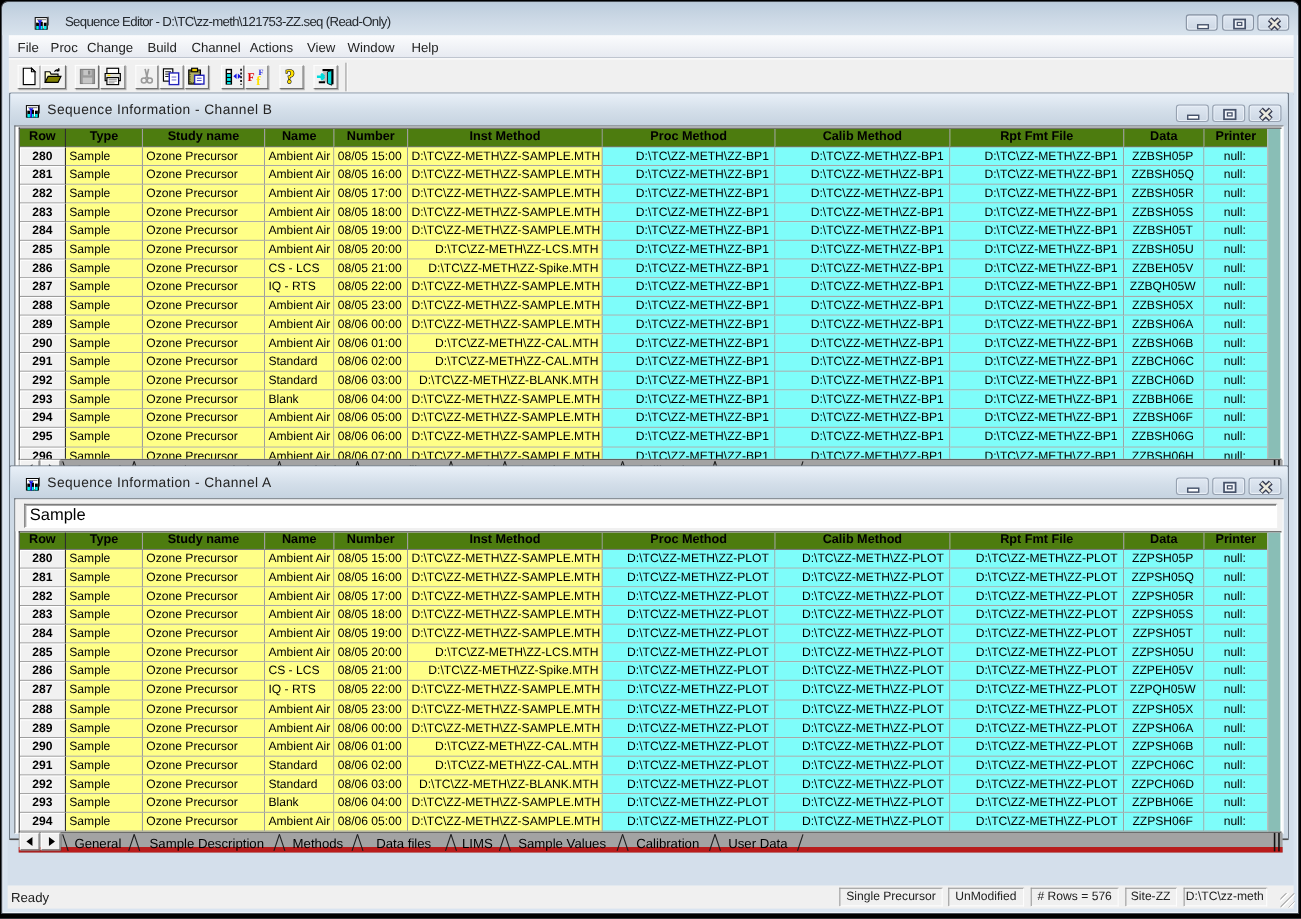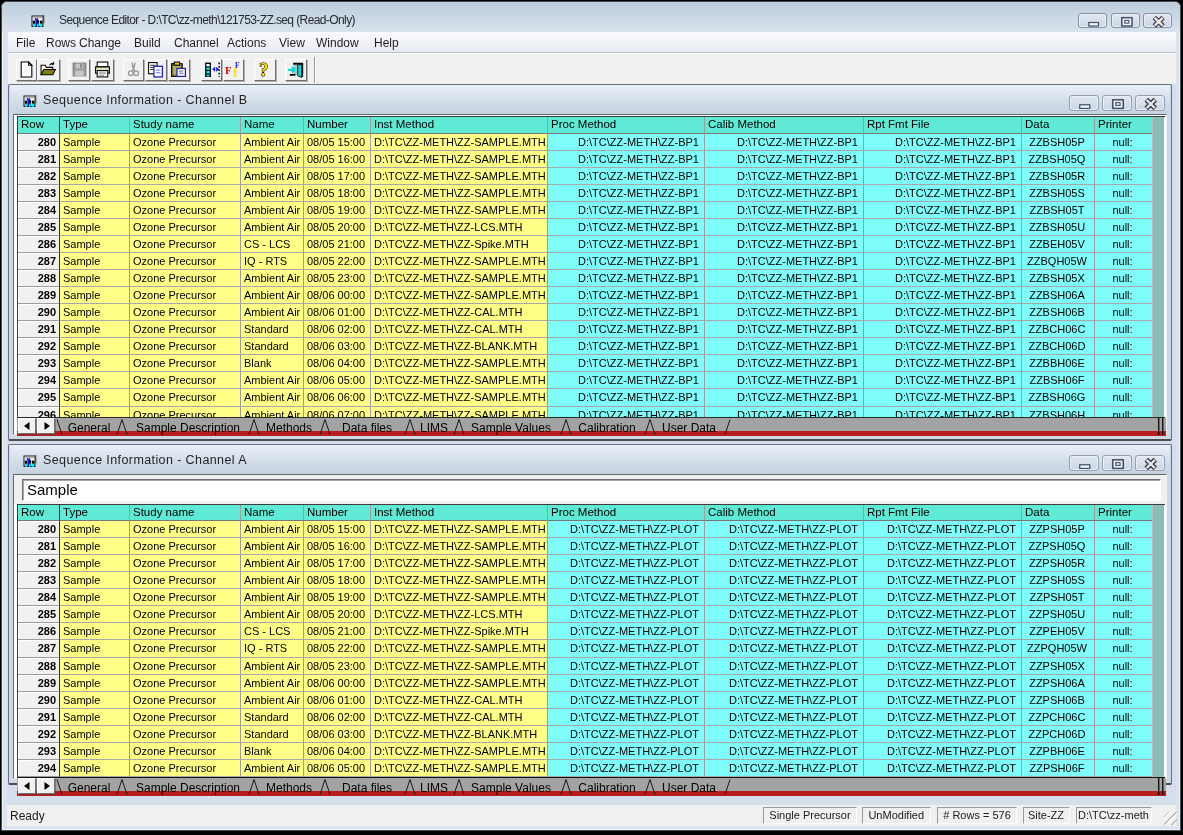--- a/index.html
+++ b/index.html
@@ -28,33 +28,33 @@
 .ctb{position:absolute;left:1px;top:0;right:1px;height:29px;background:linear-gradient(#e9f0f8,#d3dee9 55%,#c6d3e0)}
 .ctb .ico{position:absolute;left:12px;top:8px}
 .ctb .txt{position:absolute;left:33px;top:8px;font-size:12.5px;letter-spacing:.4px;color:#242424}
 .cc{position:absolute;left:4px;right:4px;top:29px;bottom:4px;background:#fff;
     border:1px solid;border-color:#5f676f #eef2f6 #eef2f6 #5f676f}
 .grid{position:absolute;left:3px;top:1px;width:1148px;overflow:hidden;
       border-top:1px solid #3c3c3c;border-left:1px solid #3c3c3c;background:#fff;
       white-space:nowrap}
 .hr,.dr{height:17.067px;white-space:nowrap;font-size:0}
 .hr{height:16.5px}
-.hr .hc{height:16.5px;line-height:14.5px;background:#5eead4;border-bottom:1px solid #777;
-        font-weight:normal;text-align:left;border-right:1px solid #9d9d9d;font-size:11.5px}
+.hr .hc{height:16.5px;line-height:14.5px;background:#4d7c0f;border-bottom:1px solid #777;
+        font-weight:bold;text-align:center;border-right:1px solid #9d9d9d;font-size:11.5px}
 span.hc,span.rn,span.y,span.b{display:inline-block;vertical-align:top;font-size:11px;height:17.067px;
         line-height:16.2px;border-right:1px solid #9d9d9d;border-bottom:1px solid #a8a8a8;
         overflow:hidden;padding:0 3px;color:#000}
-span.rn{background:#f1f1f1;font-weight:bold;text-align:right;border-right:1.6px solid #2e2e2e;
+span.rn{background:#f1f1f1;font-weight:bold;text-align:center;border-right:1.6px solid #2e2e2e;
         border-bottom:1px solid #9d9d9d;box-shadow:inset 1px 1px 0 #fff}
 .hr .c0{border-right:1.6px solid #2e2e2e}
 span.y{background:#ffff87}
 span.b{background:#7efdfa;text-align:right;padding-right:5px}
 span.bc{background:#7efdfa;text-align:center}
 .tealstrip{position:absolute;top:0;right:1px;width:12px;height:100%;background:#89beb6;border-left:1px solid #c0c0c0}
-.ra{}
+.ra{text-align:right}
 .c0{width:42px}.c1{width:70px}.c2{width:111px}.c3{width:63px}.c4{width:67px}
 .c5{width:177px}.c6{width:157px}.c7{width:159px}.c8{width:158px}.c9{width:73px}.c10{width:58px}
 .tabrow{position:absolute;left:3px;height:18px;background:#a3a3a3;white-space:nowrap;font-size:0;border-bottom:5px solid #b91c1c}
 .ab{display:inline-block;width:18px;height:16px;margin-right:1px;background:#f1f1f1;vertical-align:top;
     border:1px solid;border-color:#fdfdfd #6f6f6f #6f6f6f #fdfdfd;box-shadow:1px 1px 0 rgba(64,64,64,.4);
     text-align:center}
 .ab svg{display:block;margin:0 auto}
 .tabsvg{display:inline-block;vertical-align:top}
 #eband{position:absolute;left:0;top:0;right:0;height:28.5px;background:#f0f0f0}
 #efield{position:absolute;left:8px;top:4px;width:1139px;height:21.5px;background:#fff;
@@ -96,21 +96,21 @@
       </span>
       <span class="wb" style="left:1141.2px;top:10.5px;width:29.3px;height:15.5px">
         <svg width="29.3" height="15.5" viewBox="0 0 29 16">
           <path d="M10 3.6 L19 12.4 M19 3.6 L10 12.4" stroke="#383d52" stroke-width="5"></path>
           <path d="M10.4 4 L18.6 12 M18.6 4 L10.4 12" stroke="#eceade" stroke-width="2.4"></path>
         </svg>
       </span>
   </div>
   <div id="mb">
       <span style="left:8px">File</span>
-      <span style="left:38px">Rows</span>
+      <span style="left:38px">Proc</span>
       <span style="left:71px">Change</span>
       <span style="left:126px">Build</span>
       <span style="left:166px">Channel</span>
       <span style="left:219px">Actions</span>
       <span style="left:271px">View</span>
       <span style="left:308px">Window</span>
       <span style="left:366px">Help</span>
     </div>
   <div id="tlb">
       <span class="tbtn" style="left:8px;width:21px">
@@ -286,21 +286,21 @@
                 <text x="311" y="13.5" font-size="12" text-anchor="middle" fill="#000">Data files</text>
                 <text x="378" y="13.5" font-size="12" text-anchor="middle" fill="#000">LIMS</text>
                 <text x="455" y="13.5" font-size="12" text-anchor="middle" fill="#000">Sample Values</text>
                 <text x="551" y="13.5" font-size="12" text-anchor="middle" fill="#000">Calibration</text>
                 <text x="633" y="13.5" font-size="12" text-anchor="middle" fill="#000">User Data</text>
                 <rect x="1102" y="0" width="1.4" height="17" fill="#111"></rect>
                 <rect x="1106" y="0" width="1.4" height="17" fill="#111"></rect>
               </svg></span></div>
       </div>
     </div>
-    <div class="child" id="c2" style="top:360px;height:341px">
+    <div class="child" id="c2" style="top:339px;height:341px">
       <div class="ctb">
           <span class="ico"><svg width="16" height="16" viewBox="0 0 16 16">
 <rect x="2" y="3" width="11" height="10.5" fill="#fff" stroke="#000" stroke-width=".9"></rect>
 <path d="M3.5 4.8 h8.5" stroke="#909090"></path>
 <path d="M13.8 2.2 v8" stroke="#444"></path>
 <rect x="2.8" y="7.6" width="2.6" height="6.4" fill="#000"></rect>
 <rect x="6.3" y="6.8" width="2.6" height="7.2" fill="#000"></rect>
 <rect x="9.8" y="7.6" width="2.6" height="6.4" fill="#000"></rect>
 <rect x="3" y="10.6" width="2.2" height="3.2" fill="#00f0f0"></rect>
 <rect x="6.5" y="10.6" width="2.2" height="3.2" fill="#00f0f0"></rect>

